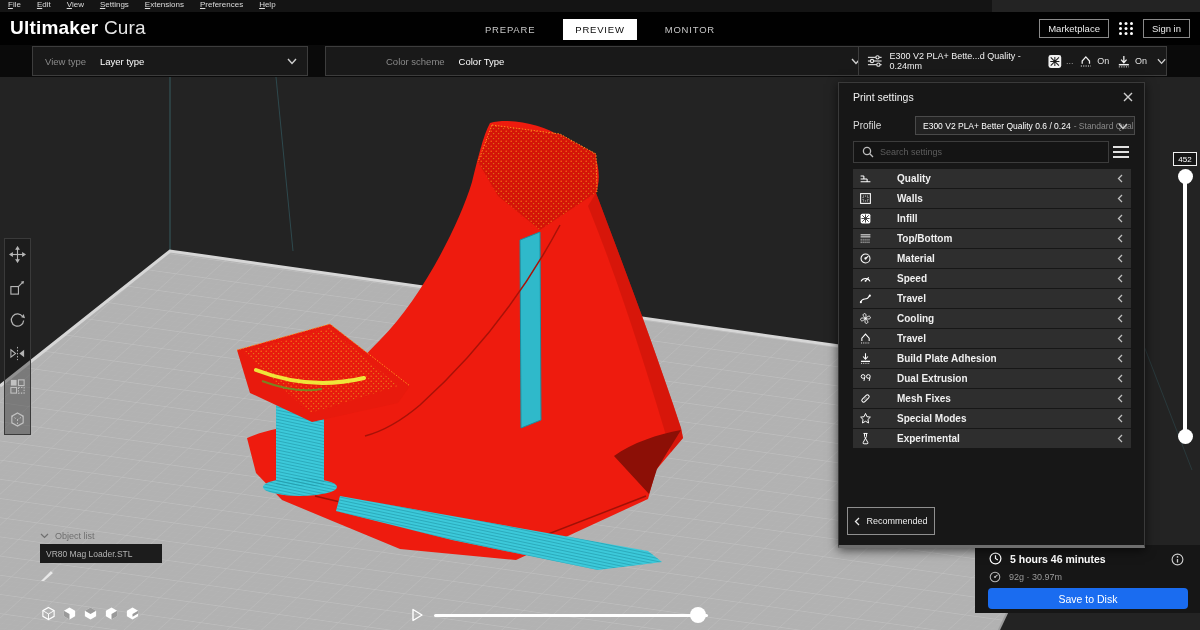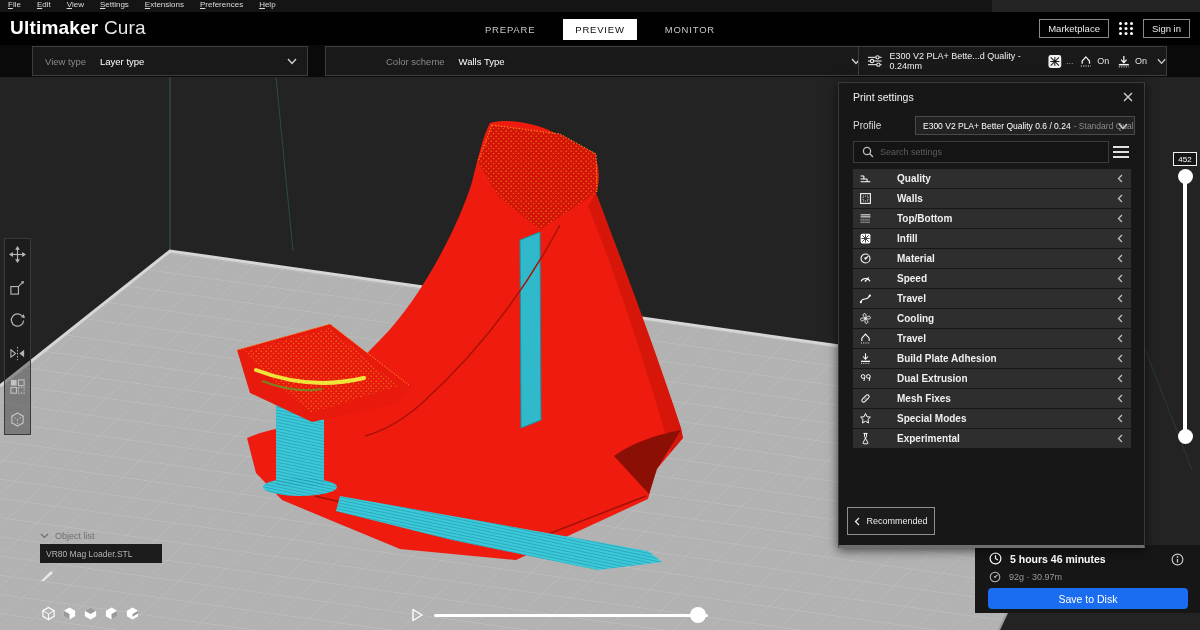--- a/index.html
+++ b/index.html
@@ -232,21 +232,21 @@
 <div class="viewbar">
   <div class="drop" style="left:32px; width:276px;">
     <span class="dlabel">View type</span>
     <span class="dvalue">Layer type</span>
     <svg class="chev" width="10" height="7" viewBox="0 0 10 7">
       <polyline points="1,1 5,5.5 9,1" fill="none" stroke="#cfcfcf" stroke-width="1.4"></polyline>
       </svg>
   </div>
   <div class="drop" style="left:325px; width:547px;padding-left:48px;">
     <span class="dlabel">Color scheme</span>
-    <span class="dvalue">Walls Type</span>
+    <span class="dvalue">Color Type</span>
     <svg class="chev" width="10" height="7" viewBox="0 0 10 7">
       <polyline points="1,1 5,5.5 9,1" fill="none" stroke="#cfcfcf" stroke-width="1.4"></polyline>
       </svg>
   </div>
 </div>
 
 <div class="printer-bar">
   <svg width="17" height="16" viewBox="0 0 17 16" style="margin-left:8px;">
     <g stroke="#e6e6e6" stroke-width="1.2" fill="#191919">
       <line x1="1" y1="4" x2="16" y2="4"></line>
@@ -320,34 +320,34 @@
           <rect x="2" y="2" width="12" height="12" fill="none" stroke="#fff" stroke-width="1.3"></rect>
           <rect x="5" y="5" width="6" height="6" fill="none" stroke="#fff" stroke-width="0.9" stroke-dasharray="1.2,1.2"></rect>
         </svg>
       <span class="clabel">Walls</span>
       <svg class="cchev" width="6" height="9" viewBox="0 0 6 9">
           <polyline points="5,1 1.5,4.5 5,8" fill="none" stroke="#c0c0c0" stroke-width="1.3"></polyline>
         </svg>
     </div>
     <div class="cat-row">
       <svg class="cicon" viewBox="0 0 16 16">
+          <rect x="2" y="2" width="12" height="12" rx="2" fill="#fff"></rect>
+          <path d="M4,4 L12,12 M12,4 L4,12 M8,3 V13 M3,8 H13" stroke="#2e2e2e" stroke-width="1.1" fill="none"></path>
+        </svg>
+      <span class="clabel">Infill</span>
+      <svg class="cchev" width="6" height="9" viewBox="0 0 6 9">
+          <polyline points="5,1 1.5,4.5 5,8" fill="none" stroke="#c0c0c0" stroke-width="1.3"></polyline>
+        </svg>
+    </div>
+    <div class="cat-row">
+      <svg class="cicon" viewBox="0 0 16 16">
           <path d="M2,3.5 H14 M2,6 H14" stroke="#fff" stroke-width="1.2"></path>
           <path d="M2,9 H14 M2,11 H14 M2,13 H14" stroke="#fff" stroke-width="0.8" stroke-dasharray="1.4,1"></path>
         </svg>
       <span class="clabel">Top/Bottom</span>
-      <svg class="cchev" width="6" height="9" viewBox="0 0 6 9">
-          <polyline points="5,1 1.5,4.5 5,8" fill="none" stroke="#c0c0c0" stroke-width="1.3"></polyline>
-        </svg>
-    </div>
-    <div class="cat-row">
-      <svg class="cicon" viewBox="0 0 16 16">
-          <rect x="2" y="2" width="12" height="12" rx="2" fill="#fff"></rect>
-          <path d="M4,4 L12,12 M12,4 L4,12 M8,3 V13 M3,8 H13" stroke="#2e2e2e" stroke-width="1.1" fill="none"></path>
-        </svg>
-      <span class="clabel">Infill</span>
       <svg class="cchev" width="6" height="9" viewBox="0 0 6 9">
           <polyline points="5,1 1.5,4.5 5,8" fill="none" stroke="#c0c0c0" stroke-width="1.3"></polyline>
         </svg>
     </div>
     <div class="cat-row">
       <svg class="cicon" viewBox="0 0 16 16">
           <circle cx="8" cy="8" r="5.5" fill="none" stroke="#fff" stroke-width="1.3"></circle>
           <circle cx="8" cy="8" r="1.4" fill="#fff"></circle>
           <path d="M8,8 L11.5,5" stroke="#fff" stroke-width="1.3"></path>
         </svg>

